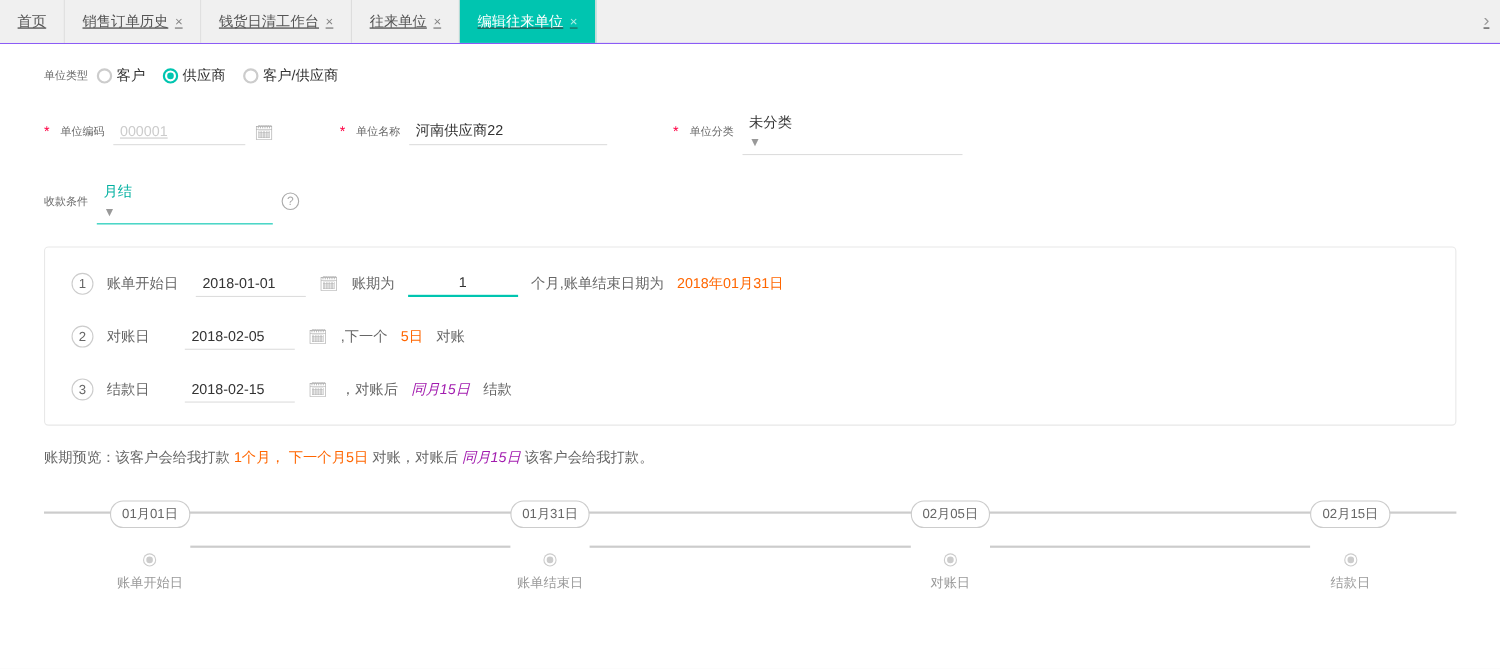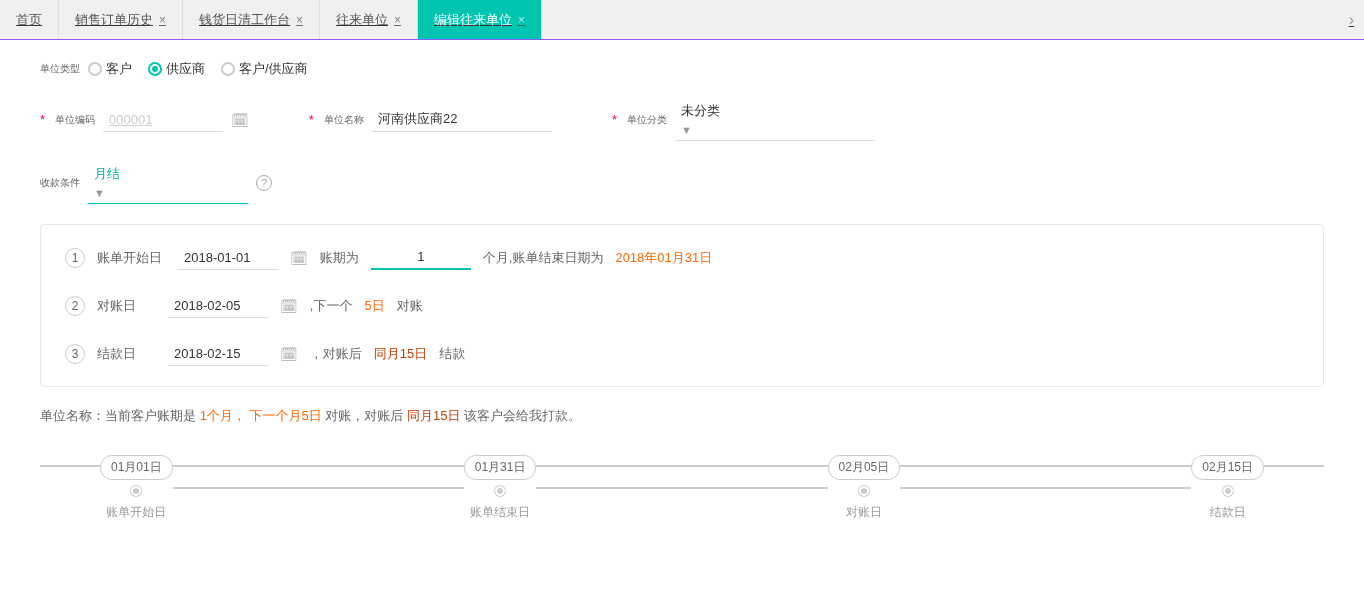--- a/index.html
+++ b/index.html
@@ -215,21 +215,21 @@
       border-bottom: 2px solid #00c5b0;
       padding: 4px 6px;
       font-size: 13px;
       outline: none;
       color: #333;
       background: transparent;
       width: 100px;
       text-align: center;
     }
     .highlight-orange { color: #ff6600; }
-    .highlight-teal { color: #c2410c; }
+    .highlight-teal { color: #a21caf; font-style: italic; }
 
     
     .preview-text {
       font-size: 13px;
       color: #666;
       margin-bottom: 20px;
     }
 
     
     .timeline-container {
@@ -261,21 +261,21 @@
       border: 2px solid #fff;
       box-shadow: 0 0 0 1px #ccc;
     }
     .timeline-date-box {
       border: 1px solid #ccc;
       border-radius: 12px;
       padding: 3px 10px;
       font-size: 12px;
       color: #666;
       background: #fff;
-      margin-bottom: 6px;
+      margin-bottom: 24px;
       white-space: nowrap;
     }
     .timeline-date-label {
       font-size: 12px;
       color: #999;
       margin-top: 8px;
       white-space: nowrap;
     }
     .timeline-segment {
       flex: 1;
@@ -392,21 +392,21 @@
       <span class="period-label">结款日</span>
       <input class="period-date-input" type="text" value="2018-02-15" style="">
       <span class="icon-calendar">🗓</span>
       <span class="period-text">，对账后</span>
       <span class="highlight-teal">同月15日</span>
       <span class="period-text">结款</span>
     </div>
   </div>
 
   <div class="preview-text">
-    <span>单位名称：当前客户账期是</span>
+    <span>账期预览：该客户会给我打款</span>
     <span class="highlight-orange">1个月，</span>
     <span class="highlight-orange">下一个月5日</span>
     <span>对账，对账后</span>
     <span class="highlight-teal">同月15日</span>
     <span>该客户会给我打款。</span>
   </div>
 
   <div style="position: relative; padding: 0 60px;">
     <div class="timeline-line"></div>
     <div class="timeline-container">

